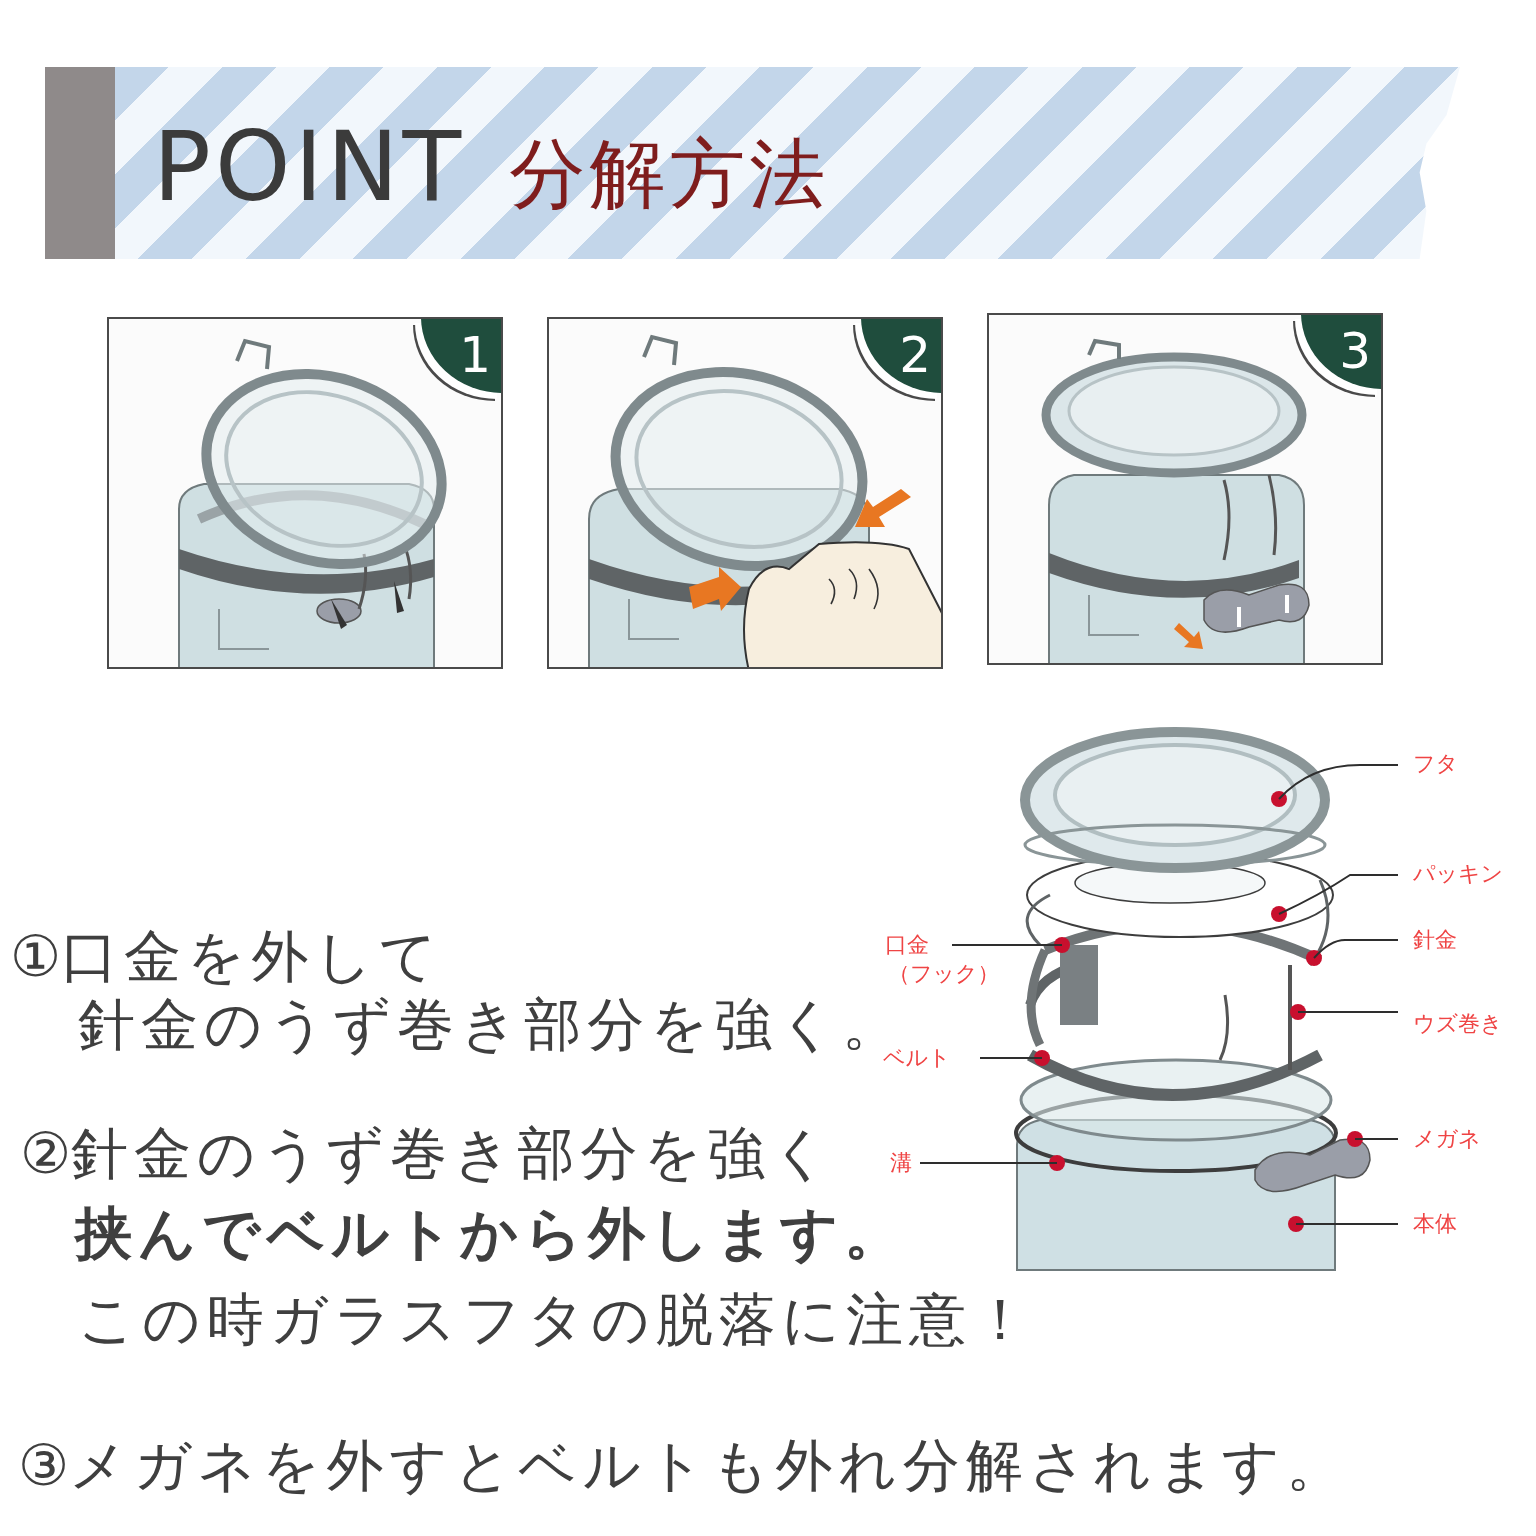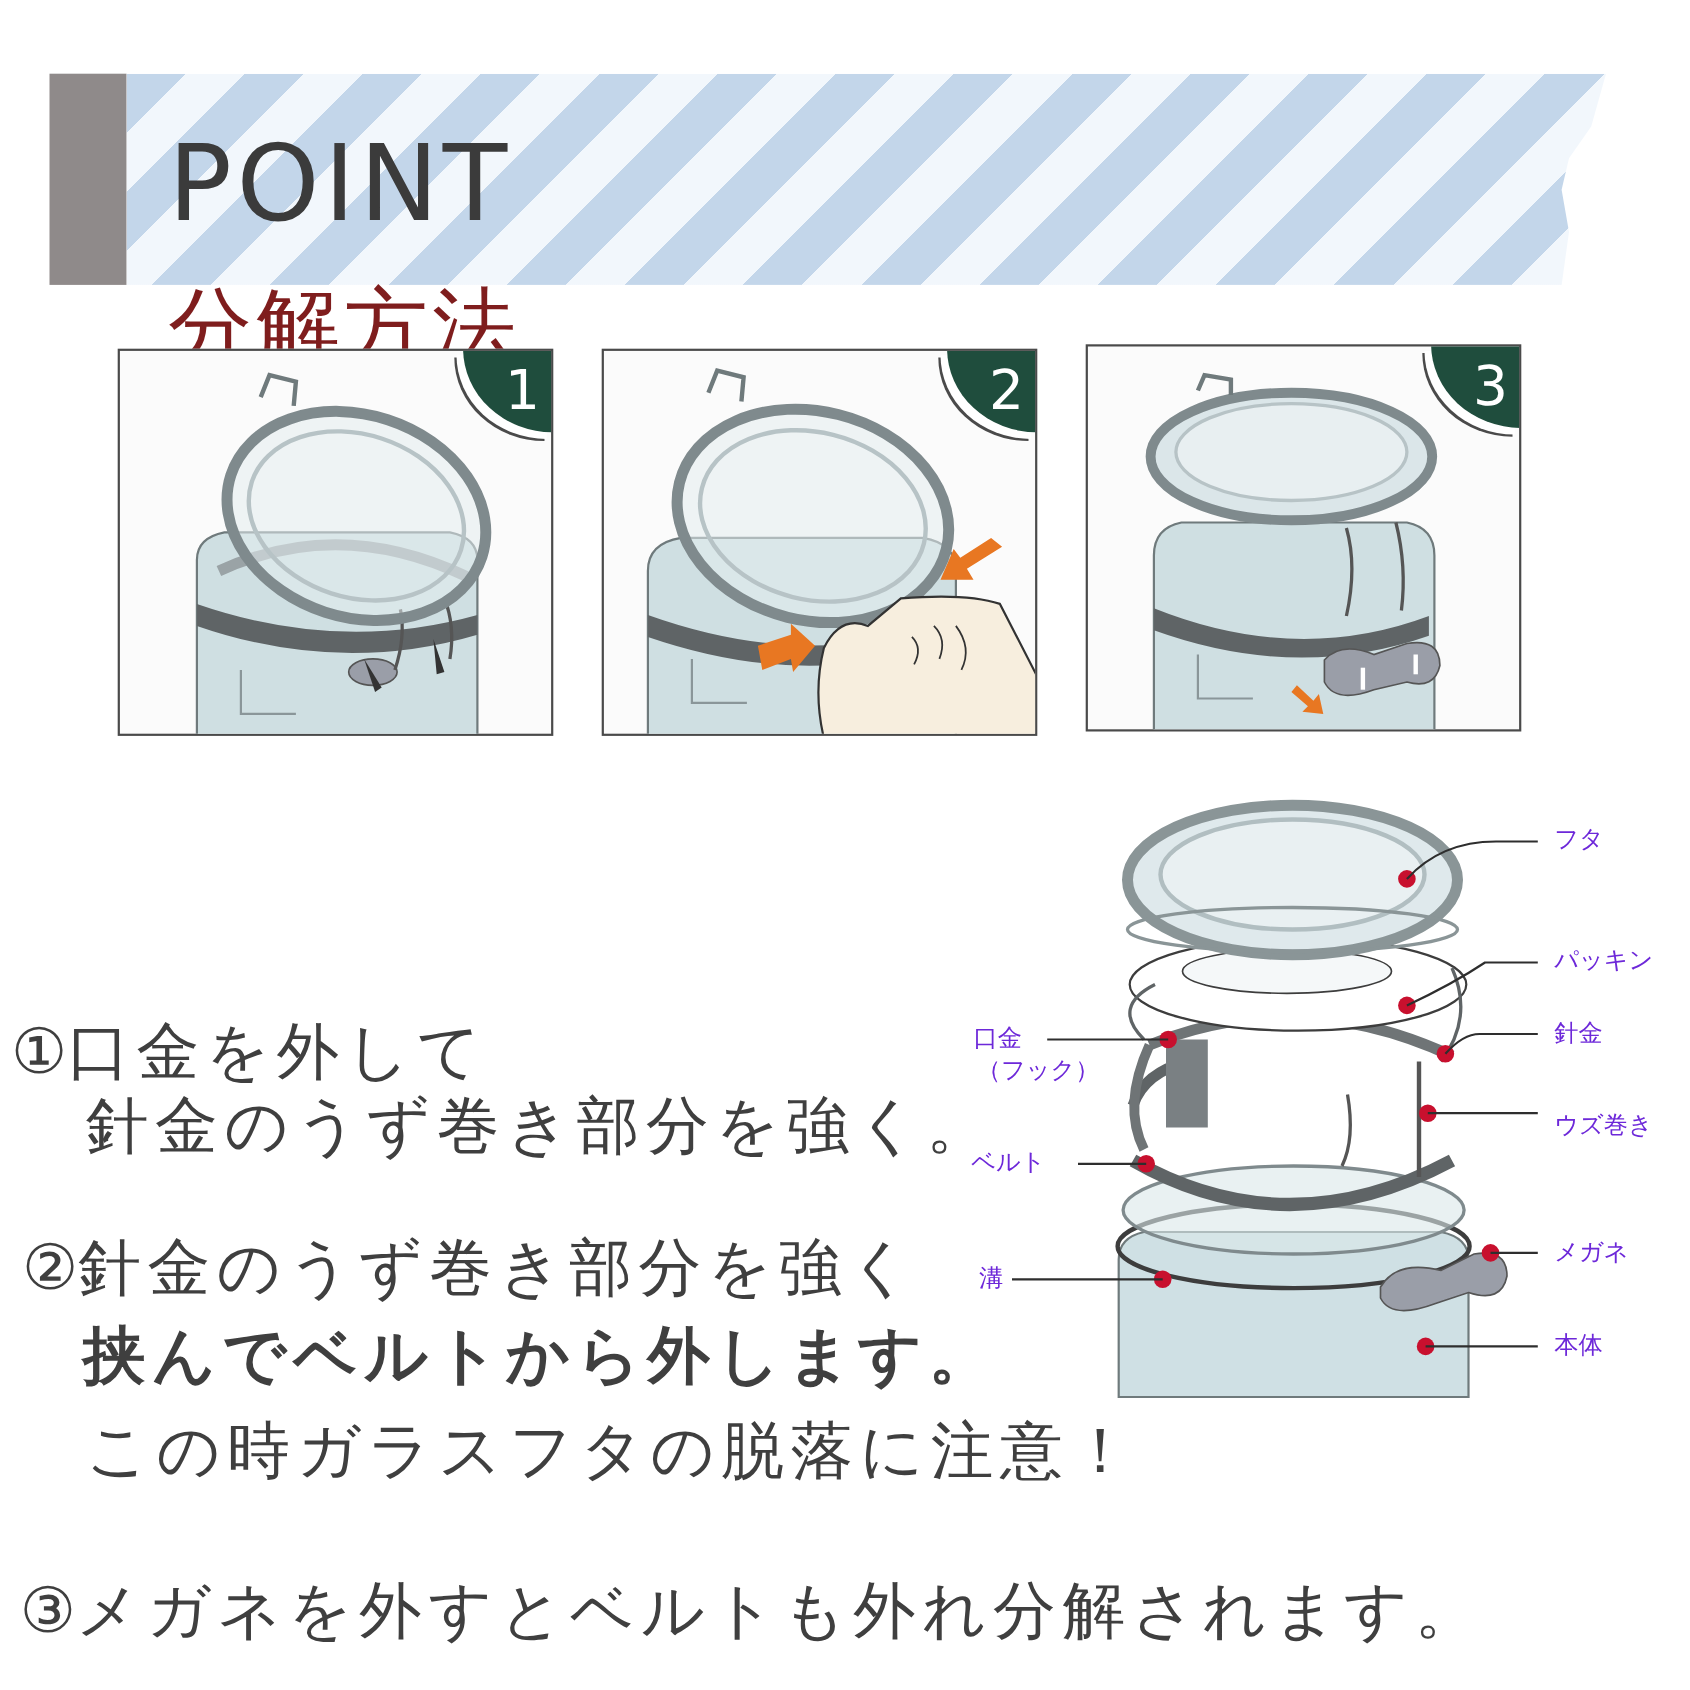--- a/index.html
+++ b/index.html
@@ -14,21 +14,21 @@
       position: absolute; left: 0; top: 0; width: 70px; height: 192px; background: #8f8a8a;
     }
     .banner-stripes {
       position: absolute; left: 70px; top: 0; width: 1345px; height: 192px;
       background: repeating-linear-gradient(135deg,
         #c3d6ea 0px, #c3d6ea 38px,
         #f2f7fc 38px, #f2f7fc 76px);
       clip-path: polygon(0 0, 100% 0, 99% 25%, 97.5% 40%, 97% 55%, 97.5% 75%, 97% 100%, 0 100%);
     }
     .banner-title {
-      position: absolute; left: 108px; top: 52px; display: flex; align-items: baseline; gap: 44px; flex-direction: column;
+      position: absolute; left: 108px; top: 52px; display: flex; align-items: baseline; gap: 44px;
     }
     .banner-title .point {
       font-family: "DejaVu Sans", sans-serif; font-size: 96px; letter-spacing: 4px;
       color: #3b3b3b; line-height: 1;
     }
     .banner-title .jp {
       font-family: "DejaVu Sans", sans-serif; font-size: 76px; letter-spacing: 4px;
       color: #7f1d1d; line-height: 1;
     }
 
@@ -56,21 +56,21 @@
       position: absolute; left: 0; font-family: "DejaVu Sans", sans-serif;
       color: #3f3f3f; font-size: 57px; line-height: 1; letter-spacing: 6px; white-space: nowrap;
     }
     .instr .num { letter-spacing: 0; }
     .line { position: absolute; white-space: nowrap; }
 
     
     .diagram { position: absolute; left: 880px; top: 715px; width: 650px; height: 580px; }
     .diagram svg { position: absolute; left: 0; top: 0; }
     .label {
-      position: absolute; font-family: "DejaVu Sans", sans-serif; font-size: 22px; color: #6d28d9;
+      position: absolute; font-family: "DejaVu Sans", sans-serif; font-size: 22px; color: #ef4444;
       white-space: nowrap; line-height: 1;
     }
   </style>
 </head>
 <body>
 
 <div class="banner">
   <div class="banner-bar"></div>
   <div class="banner-stripes"></div>
   <div class="banner-title">

